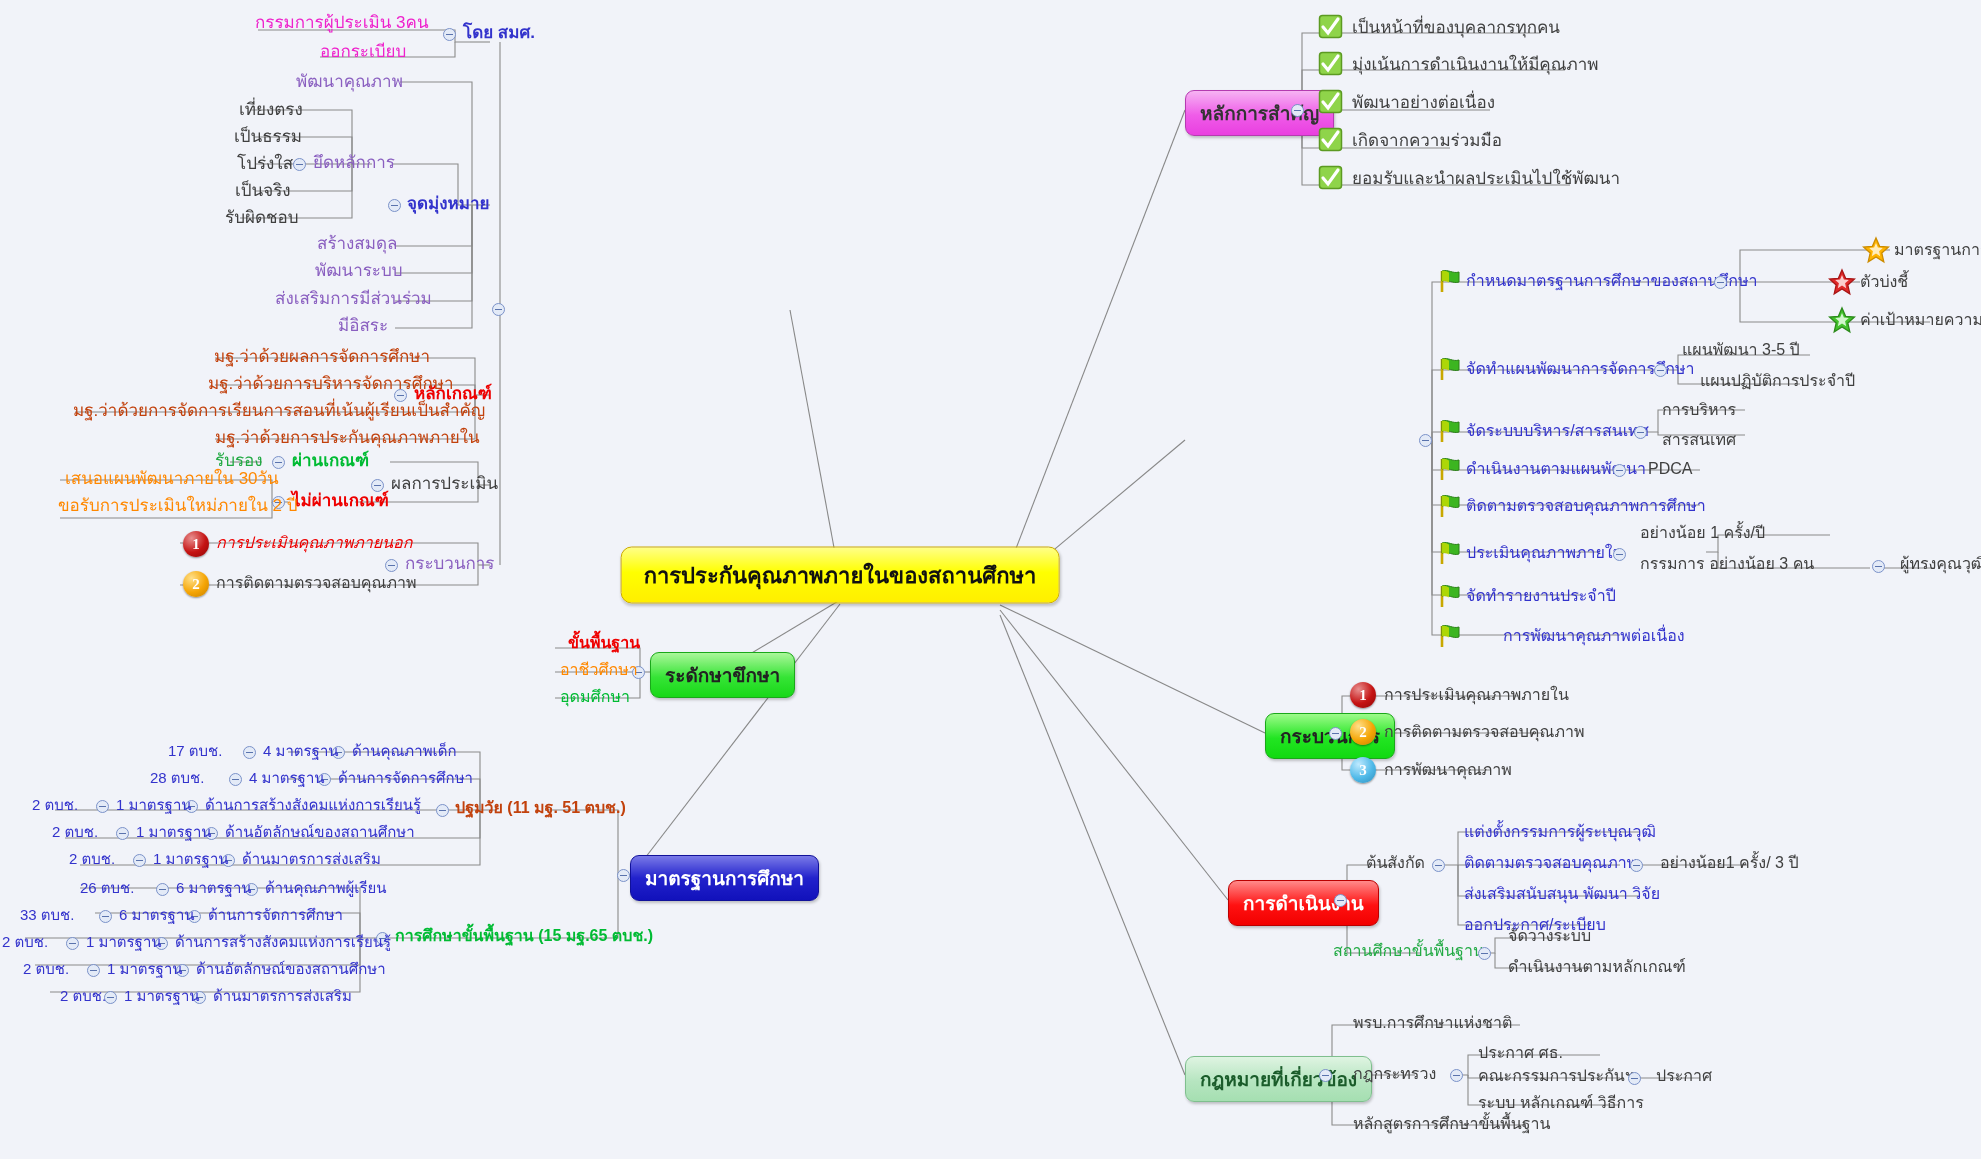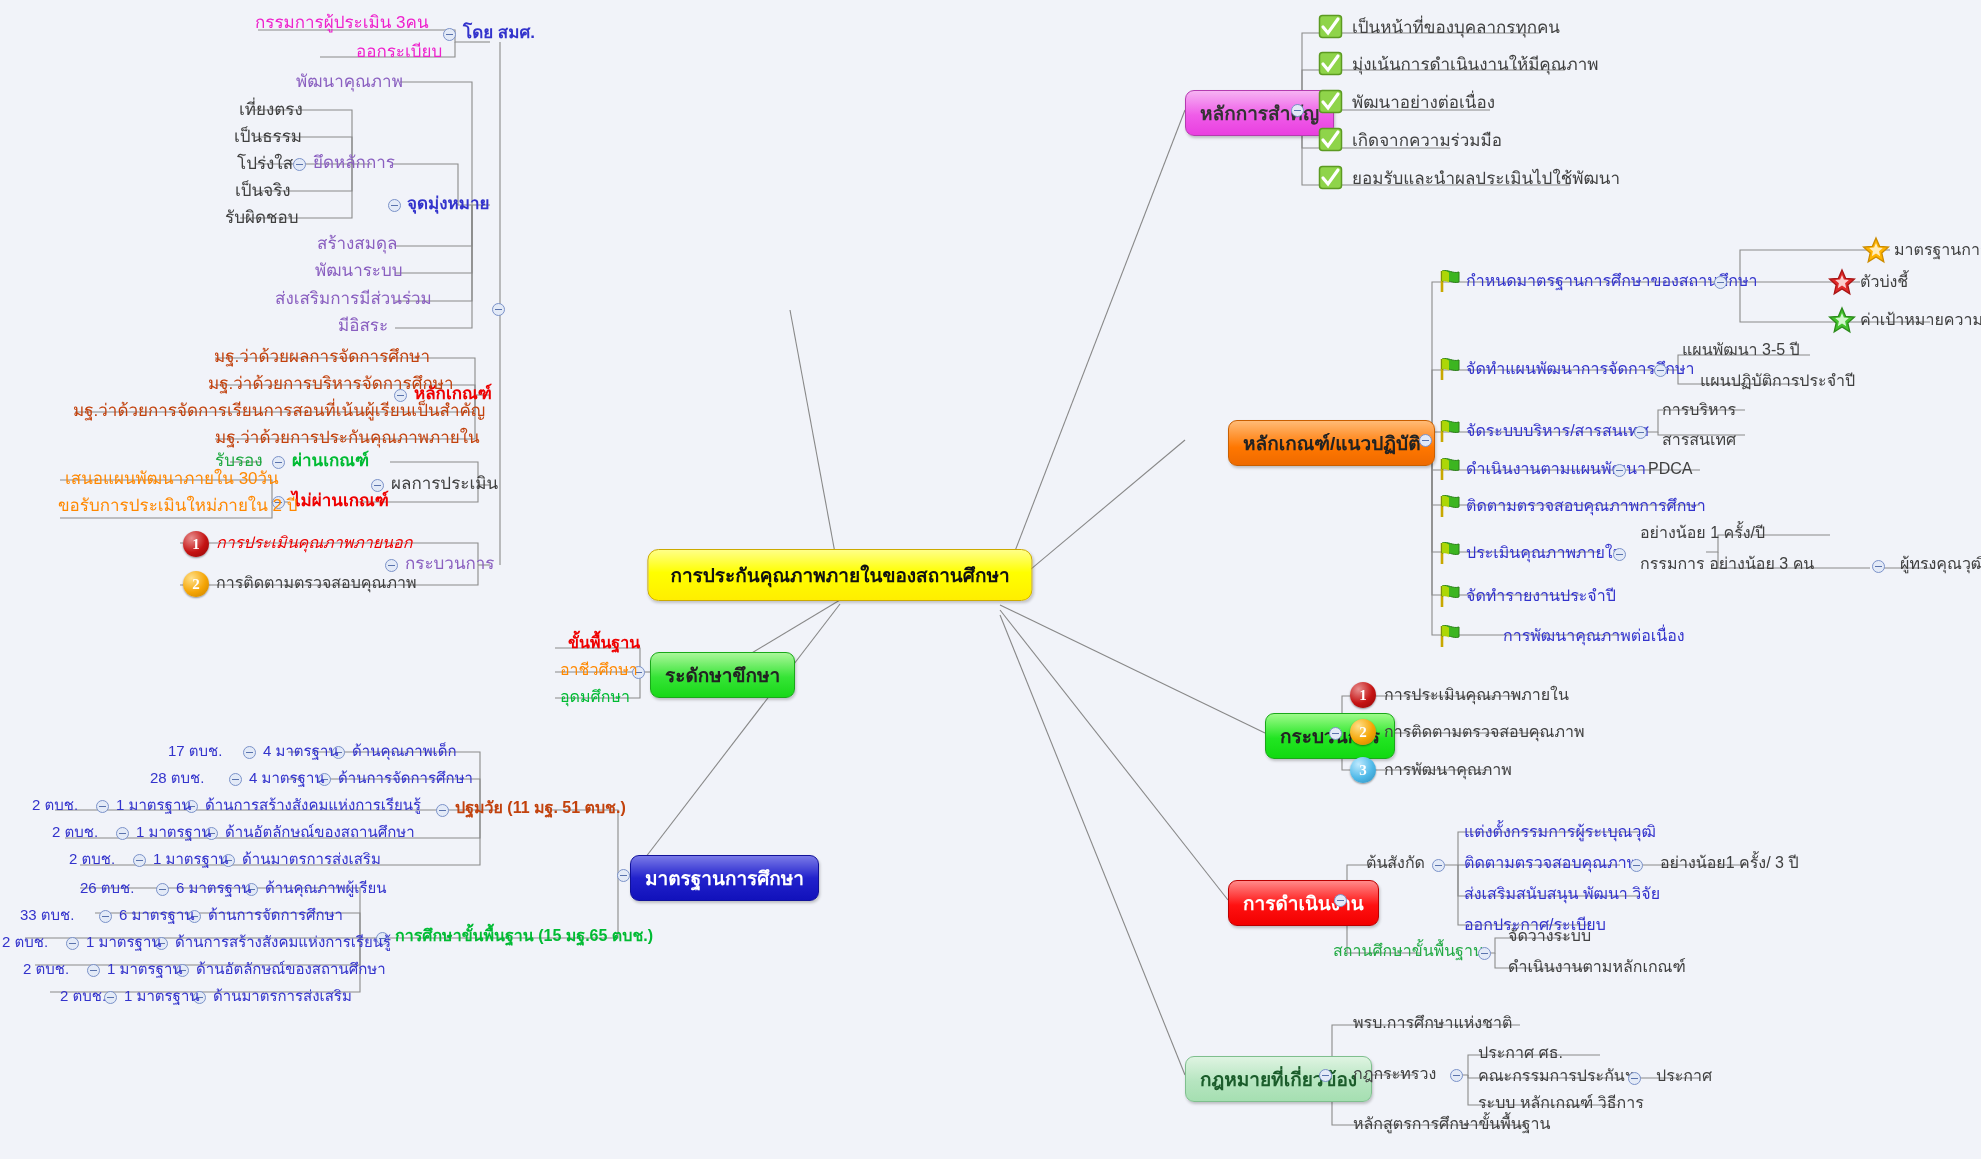--- a/index.html
+++ b/index.html
@@ -32,21 +32,21 @@
   .c-dgray  { color:#404040; }
 
   
   .central {
     position:absolute;
     background:linear-gradient(180deg,#ffff88 0%,#ffff00 45%,#ffee00 100%);
     border:1px solid #ccaa00;
     border-radius:11px;
     color:#111;
     font-weight:bold;
-    font-size:19px;
+    font-size:22px;
     padding:10px 22px;
     box-shadow:1px 2px 3px rgba(0,0,0,.20);
     white-space:nowrap;
   }
 
   
   .cap {
     position:absolute;
     border-radius:9px;
     padding:7px 14px;
@@ -268,21 +268,21 @@
     </g>
   </svg>
 
   <div class="central" style="left:840px; top:575px; transform:translate(-50%,-50%);">การประกันคุณภาพภายในของสถานศึกษา</div>
 
   <div class="tog" style="left:492px; top:303px;"></div>
 
   <div class="t b c-blue" style="left:463px; top:23px;">โดย สมศ.</div>
   <div class="tog" style="left:443px; top:28px;"></div>
   <div class="t c-magenta" style="left:255px; top:13px;">กรรมการผู้ประเมิน 3คน</div>
-  <div class="t c-magenta" style="left:320px; top:42px;margin-left:36px;">ออกระเบียบ</div>
+  <div class="t c-magenta" style="left:320px; top:42px;">ออกระเบียบ</div>
 
   <div class="t b c-blue" style="left:407px; top:194px;">จุดมุ่งหมาย</div>
   <div class="tog" style="left:388px; top:199px;"></div>
 
   <div class="t c-purple" style="left:296px; top:72px;">พัฒนาคุณภาพ</div>
   <div class="t c-purple" style="left:313px; top:153px;">ยึดหลักการ</div>
   <div class="tog" style="left:293px; top:158px;"></div>
 
   <div class="t c-dgray" style="left:239px; top:100px;">เที่ยงตรง</div>
   <div class="t c-dgray" style="left:234px; top:127px;">เป็นธรรม</div>
@@ -359,21 +359,20 @@
   <div class="t c-dgray" style="left:1352px; top:131px;">เกิดจากความร่วมมือ</div>
 
   <div class="chk" style="left:1318px; top:165px;">
     <svg width="25" height="25" viewBox="0 0 25 25">
         <rect x="1.5" y="1.5" width="22" height="22" rx="3" fill="#8fd44a" stroke="#5c9a22" stroke-width="1.5"></rect>
         <path d="M5,13 L10,19 L20,5" fill="none" stroke="#ffffff" stroke-width="3.2" stroke-linecap="round"></path>
       </svg>
   </div>
   <div class="t c-dgray" style="left:1352px; top:169px;">ยอมรับและนำผลประเมินไปใช้พัฒนา</div>
 
-  <div class="cap cap-orange" style="left:1228px; top:420px;">หลักเกณฑ์/แนวปฏิบัติ</div>
   <div class="tog" style="left:1419px; top:434px;"></div>
 
   <div class="ico flag" style="left:1436px; top:268px;">
     <svg width="26" height="26" viewBox="0 0 26 26">
         <path d="M6,3 L6,24" stroke="#c8a800" stroke-width="2.6" fill="none"></path>
         <path d="M6,3 C12,1 17,6 23,4 L23,14 C17,16 12,11 6,13 Z" fill="#3cb521" stroke="#2a8017" stroke-width="1"></path>
         <path d="M6,3 C9,2.3 11,3.6 13,4.6 L13,14.6 C11,13.6 9,12.6 6,13 Z" fill="#c9e000" opacity=".8"></path>
       </svg>
   </div>
   <div class="t c-blue sm" style="left:1466px; top:272px;">กำหนดมาตรฐานการศึกษาของสถานศึกษา</div>

